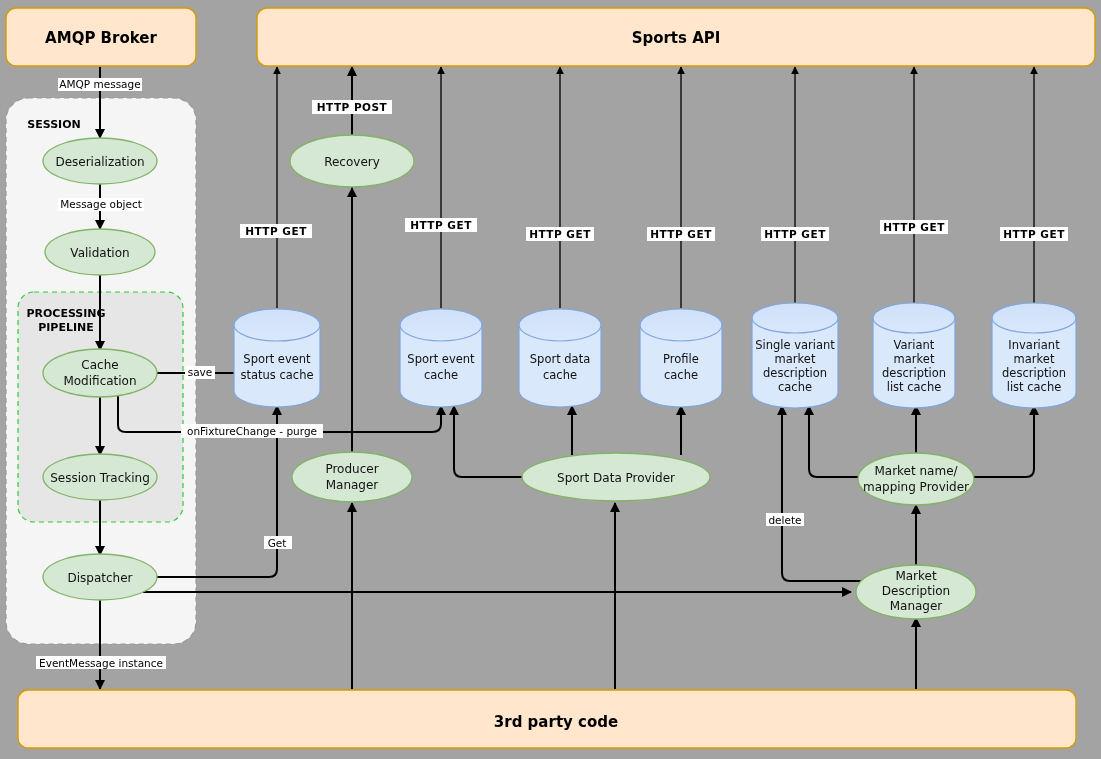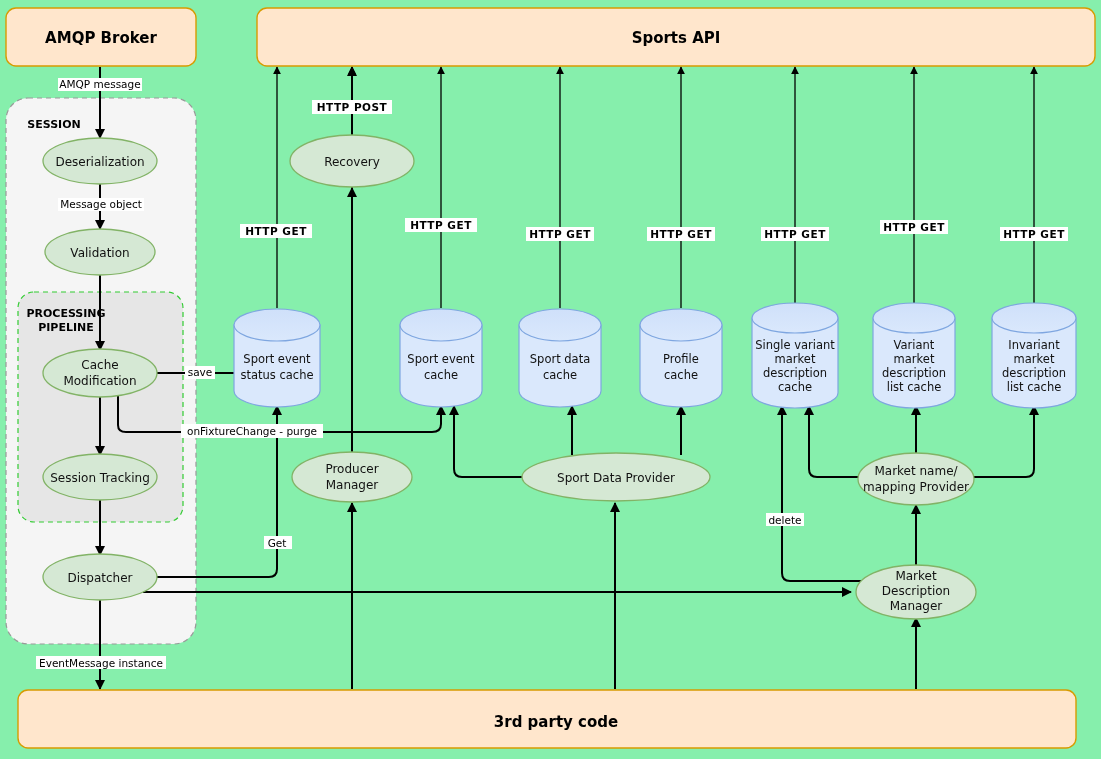--- a/index.html
+++ b/index.html
@@ -1,17 +1,17 @@
 <!DOCTYPE html>
 <html><head>
 <meta charset="utf-8">
 <style>
   html,body{margin:0;padding:0;background:#ffffff;}
   body{font-family:"DejaVu Sans", sans-serif;}
-  #stage{position:relative;width:1101px;height:759px;overflow:hidden;background:#86efac;}
+  #stage{position:relative;width:1101px;height:759px;overflow:hidden;background:#a3a3a3;}
   #svgroot{position:absolute;left:0;top:0;width:1101px;height:759px;}
 
   .boxlabel{
     font-family:"DejaVu Sans", sans-serif;
     font-weight:bold;
     font-size:15px;
     fill:#000;
     text-anchor:middle;
     dominant-baseline:middle;
   }

